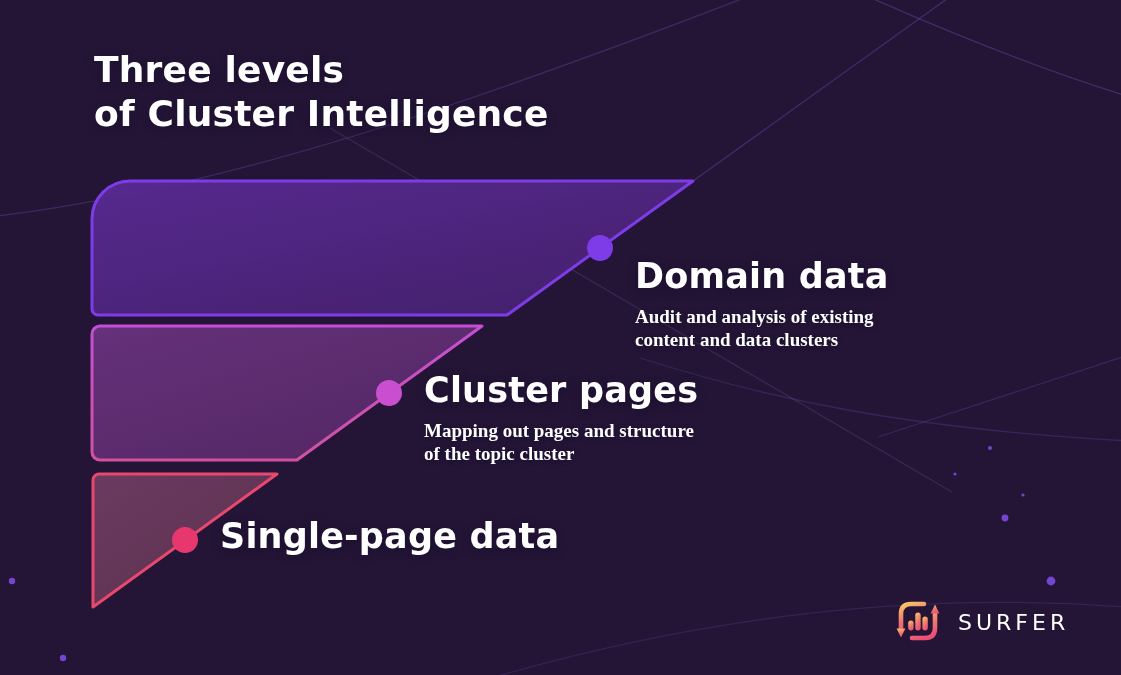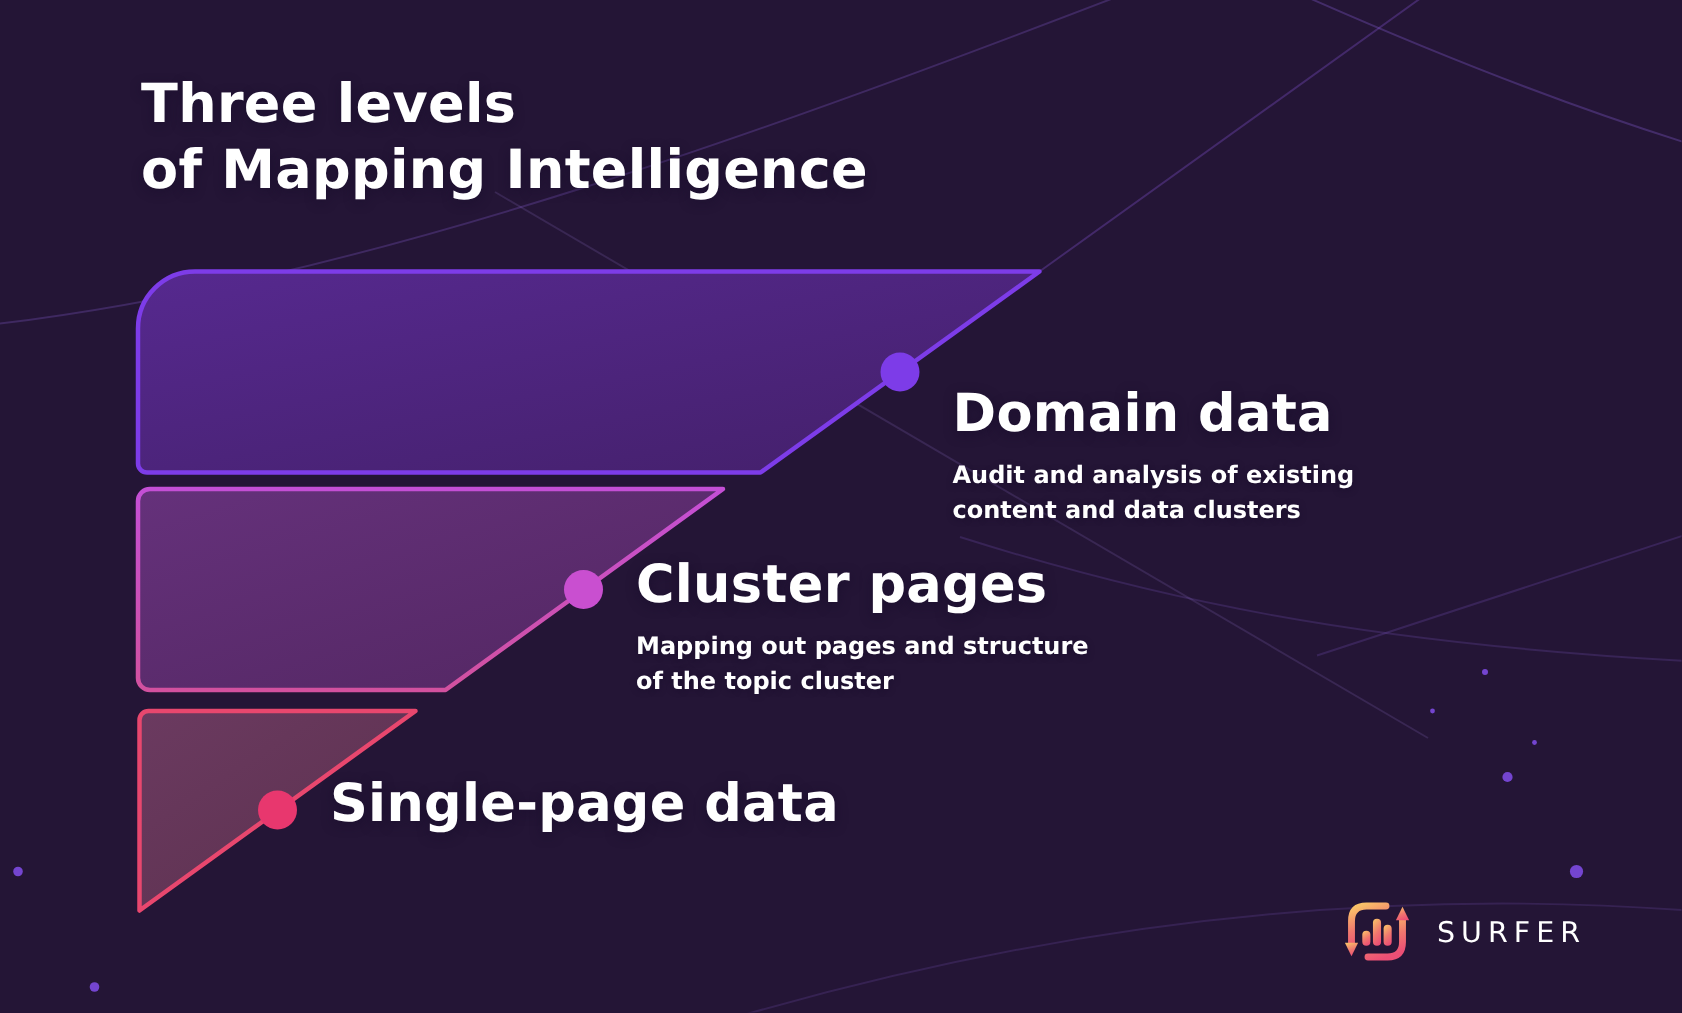--- a/index.html
+++ b/index.html
@@ -8,27 +8,27 @@
     background:radial-gradient(ellipse 900px 600px at 55% 38%, #3722557 0%, #34204f 0%, #2e1b47 55%, #27163c 100%);
     font-family:"DejaVu Sans","Liberation Sans",sans-serif;
   }
   .bg-svg{position:absolute;inset:0;display:block;}
   .page-title{
     position:absolute;left:94px;top:48px;color:#fff;font-size:36px;font-weight:bold;
     line-height:44px;letter-spacing:.2px;text-shadow:0 2px 8px rgba(20,10,40,.45);
   }
   .level-text{position:absolute;color:#fff;}
   .level-heading{font-size:35px;font-weight:bold;line-height:40px;letter-spacing:.2px;text-shadow:0 2px 8px rgba(20,10,40,.5);}
-  .level-desc{margin-top:9px;font-size:16px;font-weight:bold;line-height:23px;text-shadow:0 1px 4px rgba(20,10,40,.5);}
+  .level-desc{margin-top:9px;font-size:19px;font-weight:bold;line-height:23px;text-shadow:0 1px 4px rgba(20,10,40,.5);font-family:Liberation Serif, serif;}
   .lvl-domain{left:635px;top:224px;margin-top:32px;}
   .lvl-cluster{left:424px;top:370px;}
   .lvl-single{left:220px;top:516px;text-align:right;}
   .logo{position:absolute;left:894px;top:597px;display:flex;align-items:center;}
   .logo-icon{width:48px;height:48px;display:block;}
-  .logo-text{color:#fff;font-size:19px;font-weight:500;letter-spacing:4px;margin-left:16px;margin-top:2px;}
+  .logo-text{color:#fff;font-size:22px;font-weight:500;letter-spacing:4px;margin-left:16px;margin-top:2px;}
 </style>
 </head>
 <body>
 
 <div class="canvas">
 
   <svg class="bg-svg" viewBox="0 0 1121 675">
     <defs>
       <linearGradient id="g1" x1="0" y1="0" x2="0.9" y2="1">
         <stop offset="0" stop-color="#56298f"></stop>
@@ -76,21 +76,21 @@
 
     <path d="M 99,474 L 277,474 L 93,607 L 93,480 A 6,6 0 0 1 99,474 Z" fill="url(#g3)" stroke="#e8476e" stroke-width="3" stroke-linejoin="round"></path>
 
     <circle cx="600" cy="248" r="13" fill="#7d3ce8"></circle>
     <circle cx="389" cy="393" r="13" fill="#c94fd0"></circle>
     <circle cx="185" cy="540" r="13" fill="#e8376e"></circle>
   </svg>
 
   <div class="page-title">
     <div>Three levels</div>
-    <div>of Mapping Intelligence</div>
+    <div>of Cluster Intelligence</div>
   </div>
 
   <div class="level-text lvl-domain">
     <div class="level-heading">Domain data</div>
     <div class="level-desc">
       <div>Audit and analysis of existing</div>
       <div>content and data clusters</div>
     </div>
   </div>
 

